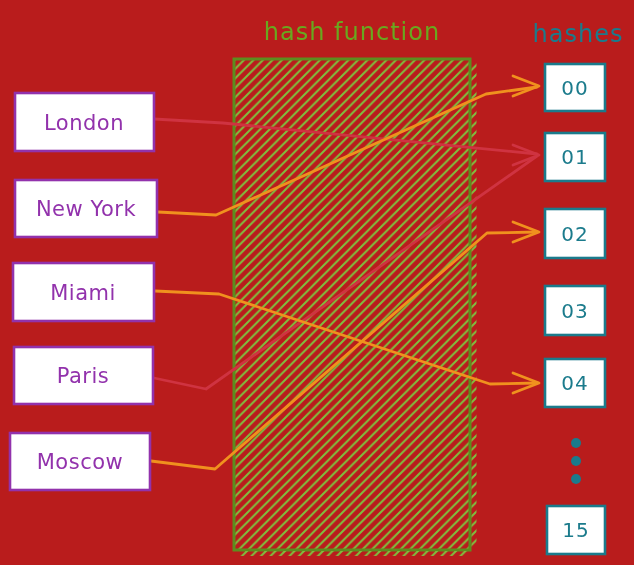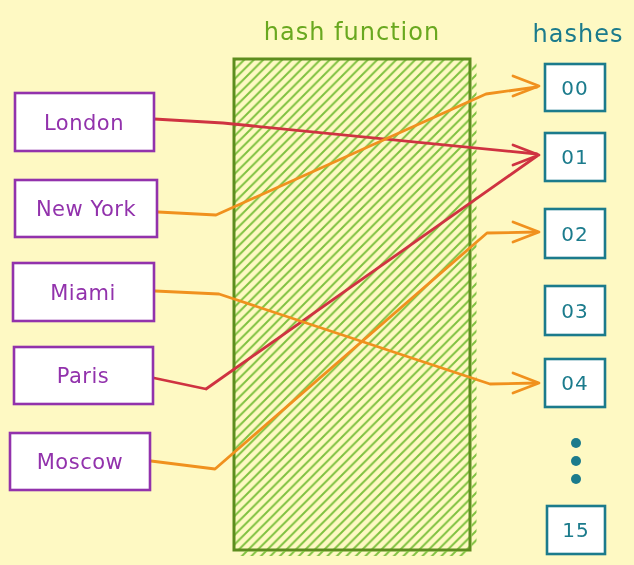--- a/index.html
+++ b/index.html
@@ -5,21 +5,21 @@
   html, body {
     margin: 0;
     padding: 0;
     background: #ffffff;
     font-family: "DejaVu Sans", sans-serif;
   }
   .stage {
     width: 634px;
     height: 565px;
     position: relative;
-    background: #fef9c3;
+    background: #b91c1c;
   }
   svg { display: block; }
 
   .title-fn {
     fill: var(--title-green);
     font-family: "DejaVu Sans", sans-serif;
     font-size: 24px;
     letter-spacing: 1px;
     text-anchor: middle;
   }

